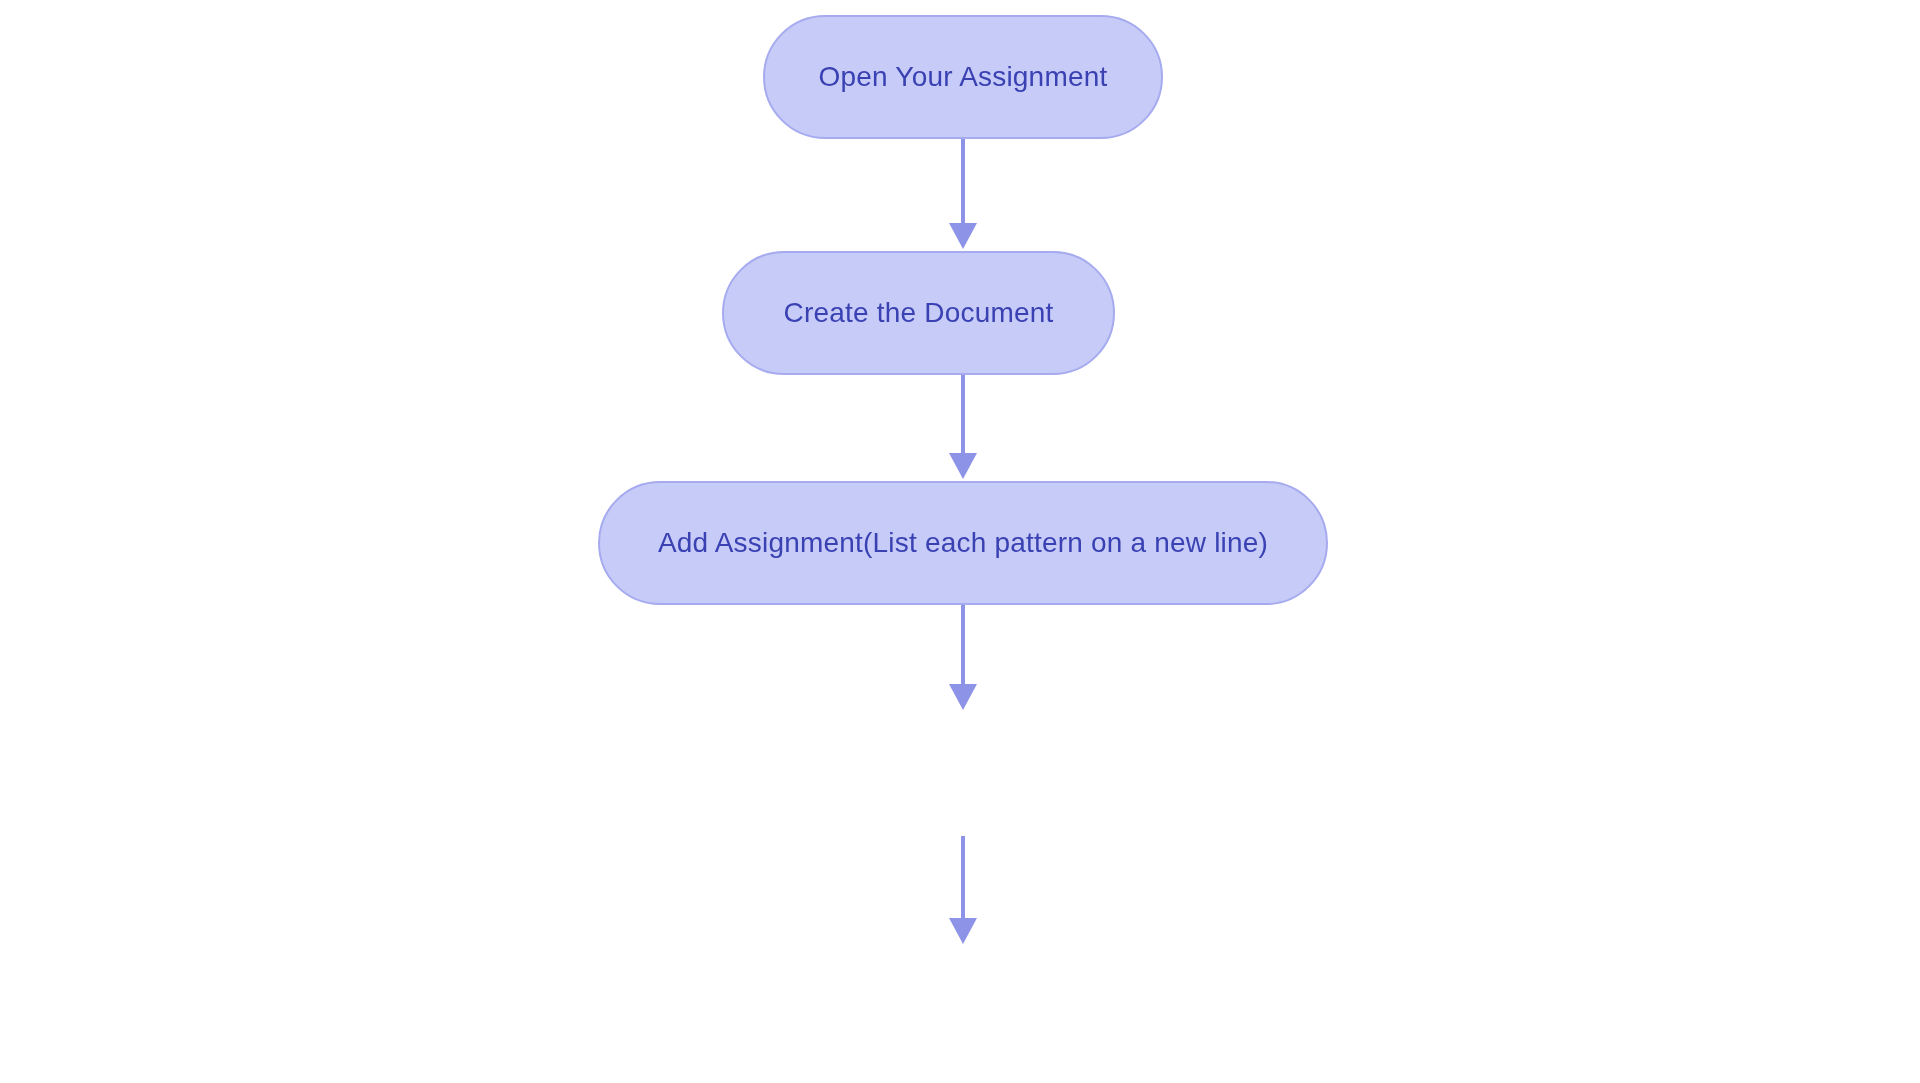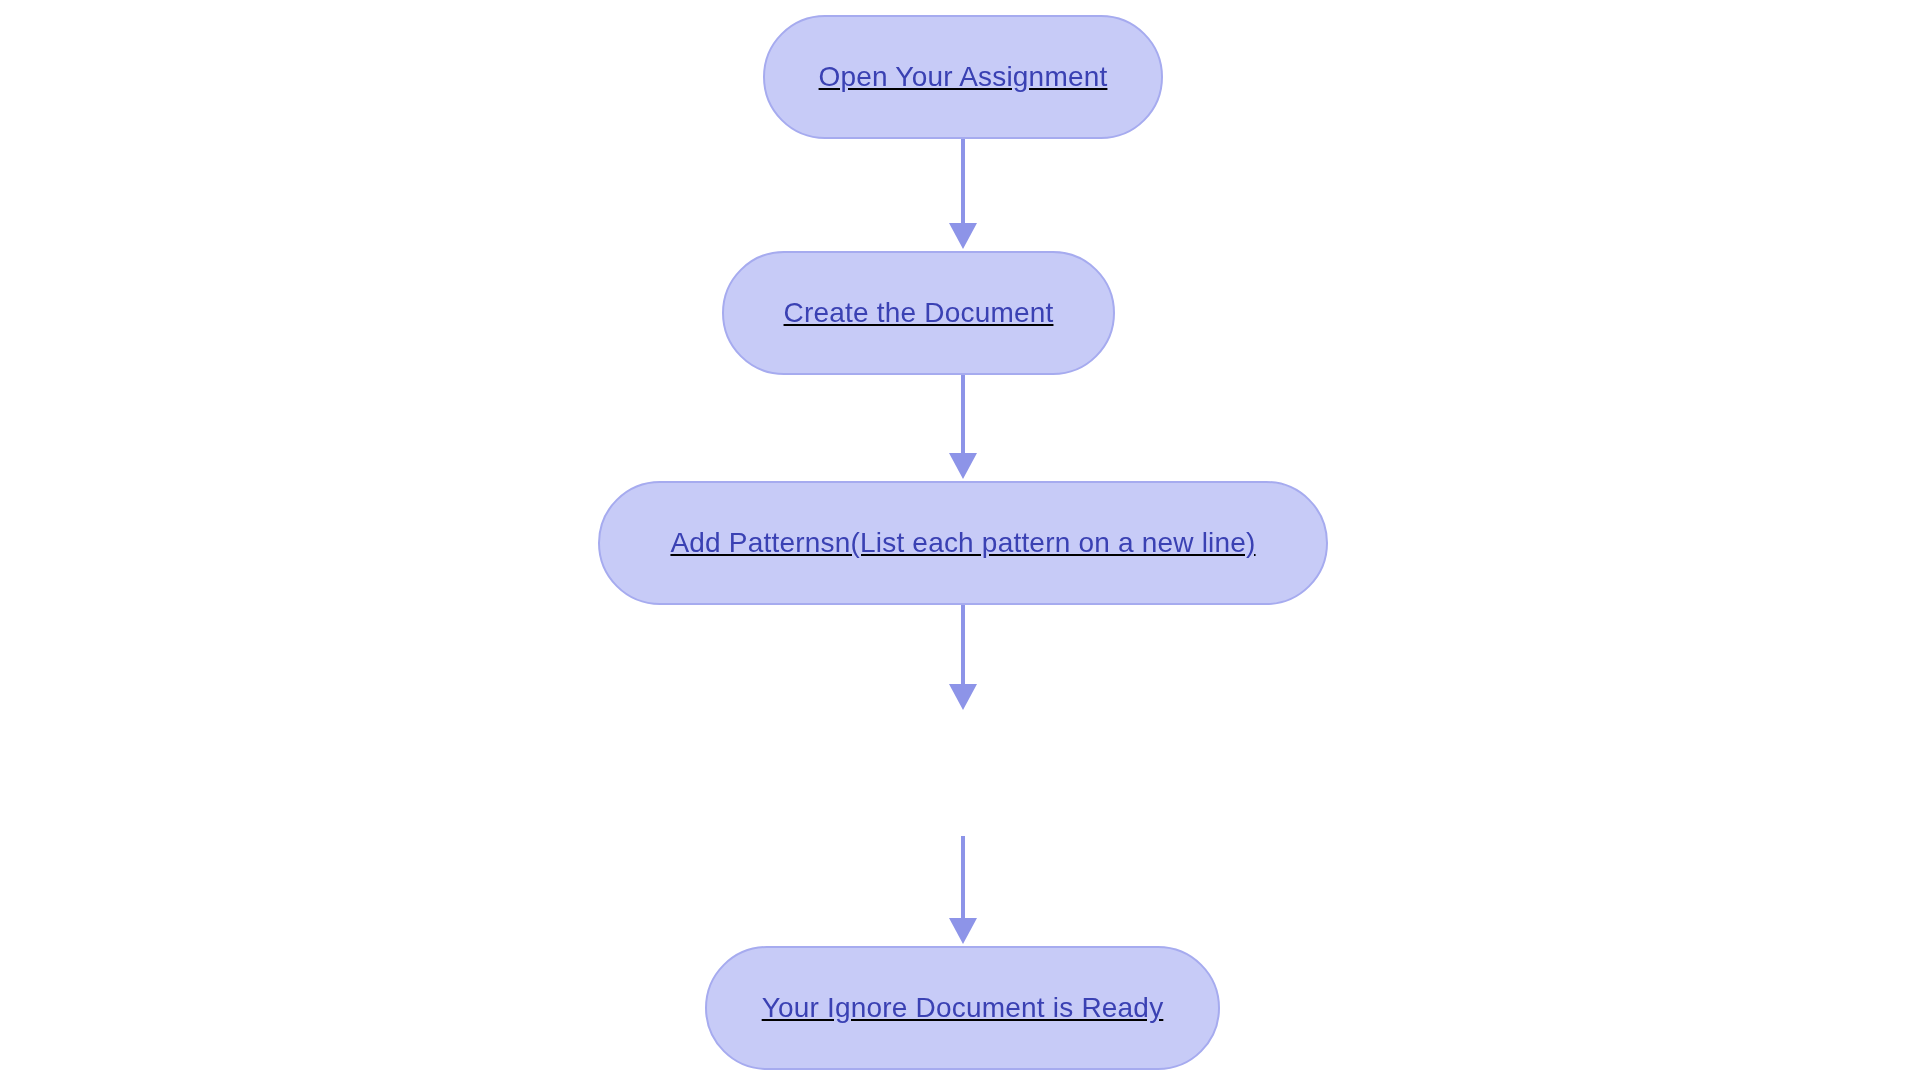--- a/index.html
+++ b/index.html
@@ -24,21 +24,20 @@
   }
   .node {
     position: absolute;
     height: 124px;
     border-radius: 62px;
     background: var(--node-fill);
     border: 2px solid var(--node-border);
     display: flex;
     align-items: center;
     justify-content: center;
-    text-decoration: underline;
   }
   .node span {
     color: var(--node-text);
     font-size: 28px;
     font-weight: 400;
     letter-spacing: 0.2px;
     white-space: nowrap;
   }
   .n1 { left: 763px; top: 15px;  width: 400px; }
   .n2 { left: 722px; top: 251px; width: 393px; }
@@ -90,31 +89,28 @@
   <div class="node n2">
     <span>Create the Document</span>
   </div>
 
   <div class="arrow a2">
     <div class="shaft"></div>
     <div class="head"></div>
   </div>
 
   <div class="node n3">
-    <span>Add Patternsn(List each pattern on a new line)</span>
+    <span>Add Assignment(List each pattern on a new line)</span>
   </div>
 
   <div class="arrow a3">
     <div class="shaft"></div>
     <div class="head"></div>
   </div>
 
 
   <div class="arrow a4">
     <div class="shaft"></div>
     <div class="head"></div>
   </div>
 
-  <div class="node n5">
-    <span>Your Ignore Document is Ready</span>
-  </div>
 
 </div>
 
 </body></html>

